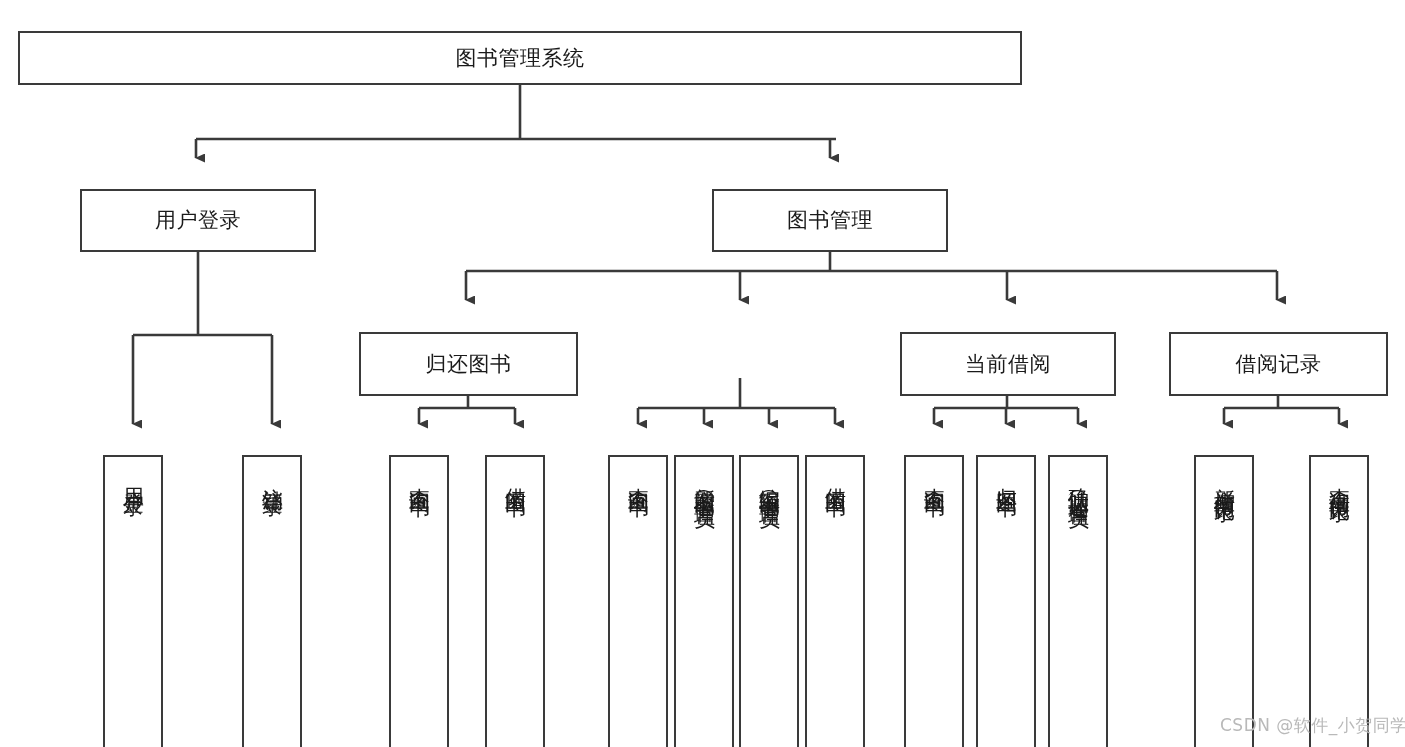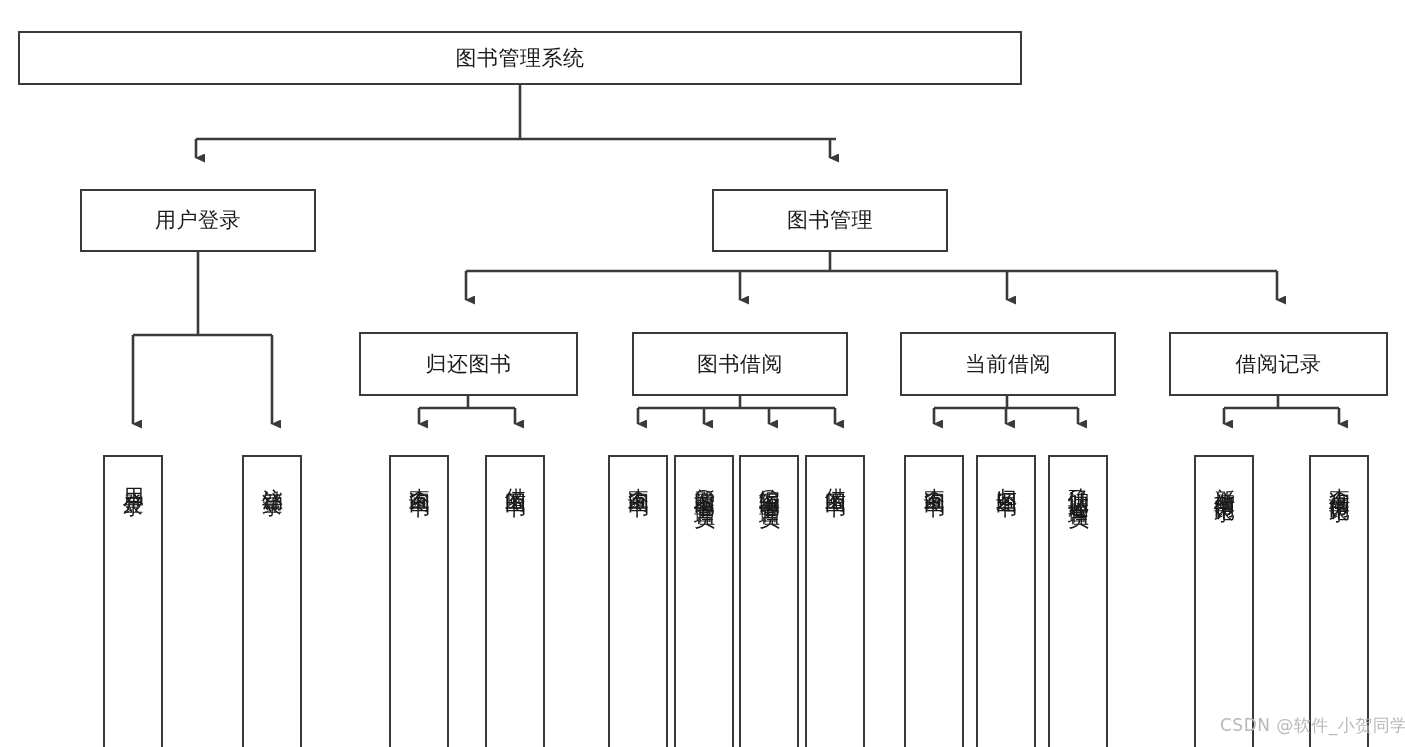--- a/index.html
+++ b/index.html
@@ -135,23 +135,20 @@
   <div class="node horiz" style="left:80px; top:170px; width:236px; height:63px;">
     <span class="label">用户登录</span>
   </div>
   <div class="node horiz" style="left:712px; top:170px; width:236px; height:63px;">
     <span class="label">图书管理</span>
   </div>
 
   <div class="node horiz" style="left:359px; top:313px; width:219px; height:64px;">
     <span class="label">归还图书</span>
   </div>
-  <div class="node horiz" style="left:632px; top:313px; width:216px; height:64px;">
-    <span class="label">图书借阅</span>
-  </div>
   <div class="node horiz" style="left:1169px; top:313px; width:219px; height:64px;">
     <span class="label">借阅记录</span>
   </div>
   <div class="node horiz" style="left:900px; top:313px; width:216px; height:64px;">
     <span class="label">当前借阅</span>
   </div>
 
   <div class="node vert" style="left:103px; top:436px; width:60px; height:298px;">
     <span class="label">用户登录</span>
   </div>

